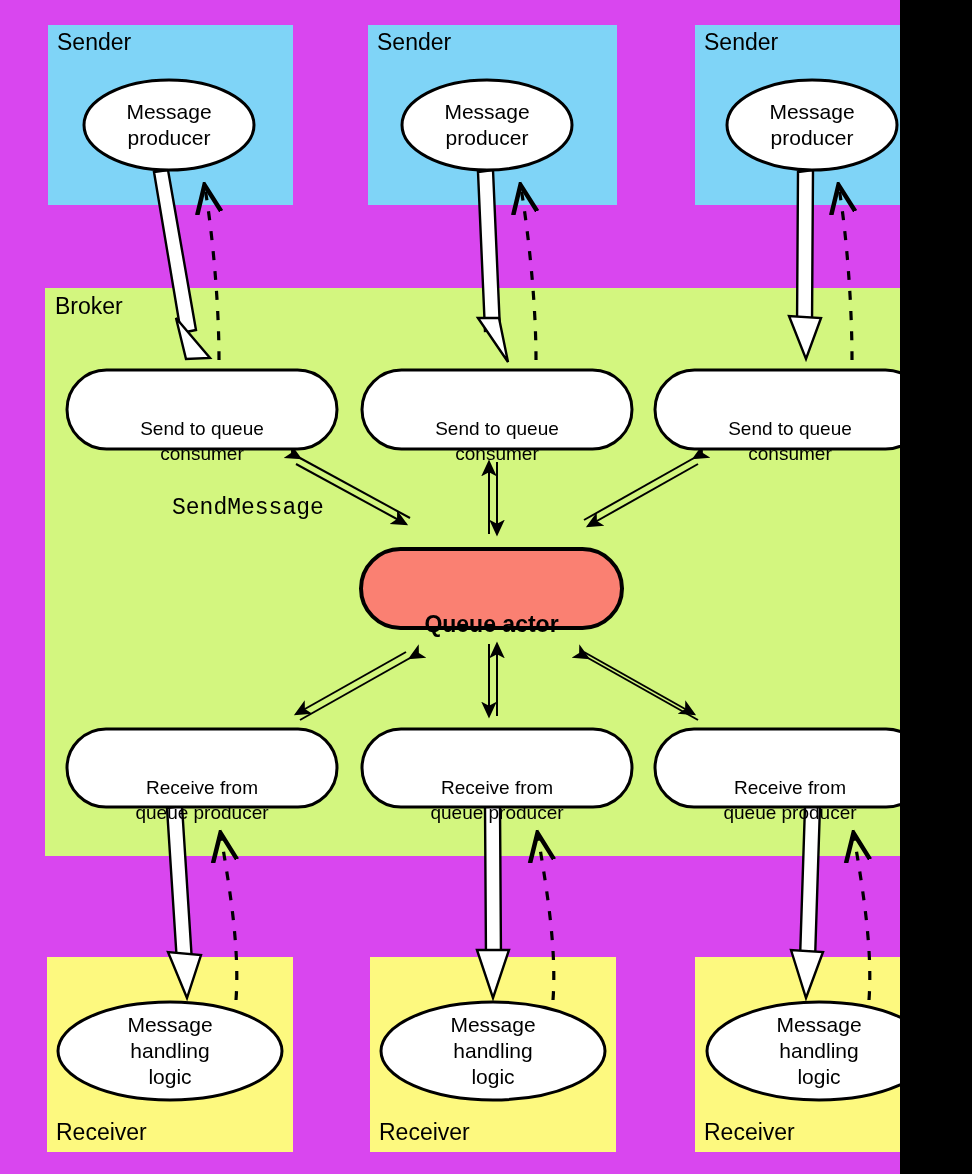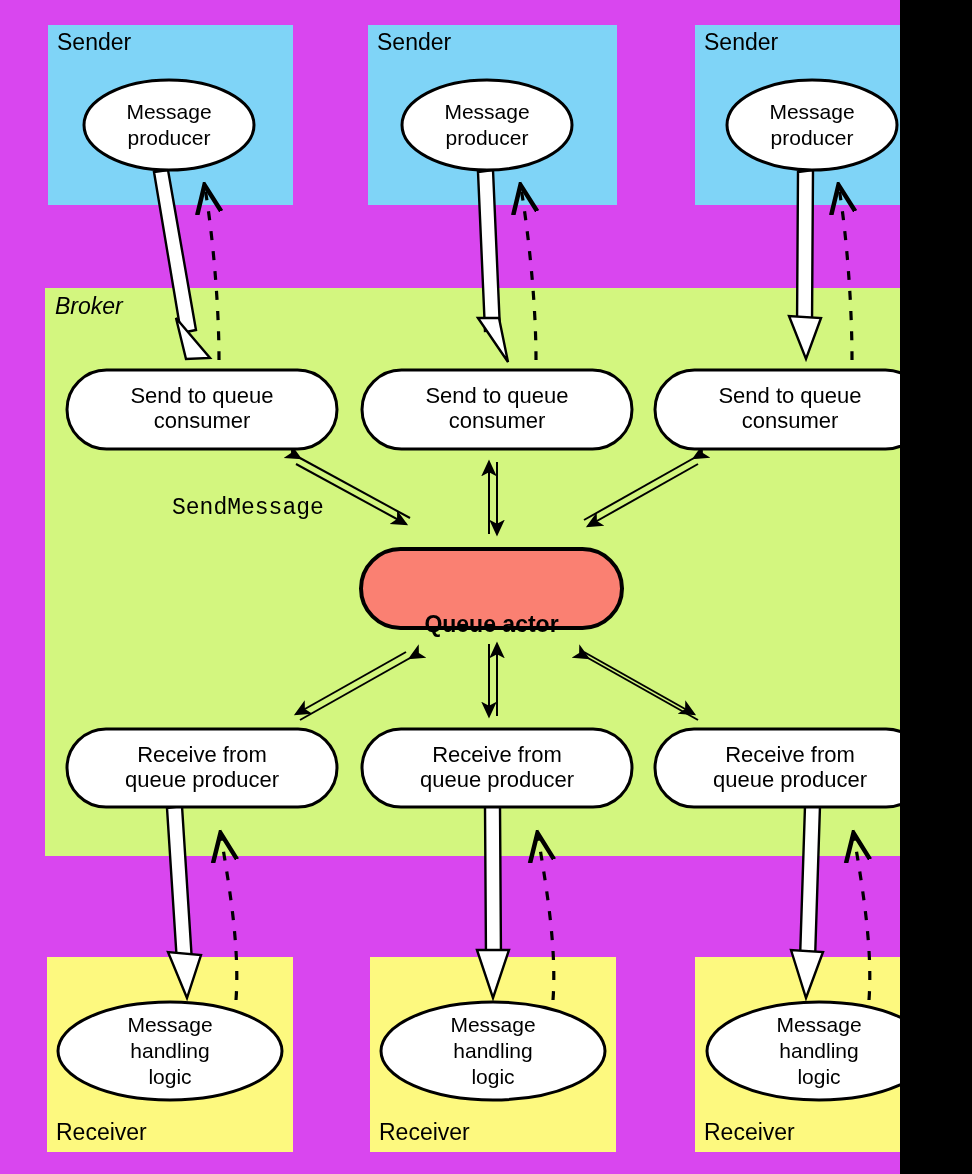--- a/index.html
+++ b/index.html
@@ -37,22 +37,23 @@
     text-align: center;
     font-family: "Liberation Sans", sans-serif;
     white-space: nowrap;
     pointer-events: none;
   }
   .lbl-ellipse {
     font-size: 21px;
     line-height: 26px;
   }
   .lbl-round {
-    font-size: 22px;
+    font-size: 19px;
     line-height: 25px;
+    margin-top: 33px;
   }
   .lbl-queue {
     font-size: 23px;
     font-weight: bold;
     line-height: 26px;
     margin-top: 36px;
   }
   .edge-label {
     position: absolute;
     color: #000000;
@@ -178,21 +179,21 @@
   </div>
   <div class="node-label lbl-ellipse" style="left:387px; top:99px; width:200px;">
     <div>Message</div>
     <div>producer</div>
   </div>
   <div class="node-label lbl-ellipse" style="left:712px; top:99px; width:200px;">
     <div>Message</div>
     <div>producer</div>
   </div>
 
-  <div class="grp-label" style="left:55px; top:293px;font-style:italic;">Broker</div>
+  <div class="grp-label" style="left:55px; top:293px;">Broker</div>
 
   <div class="node-label lbl-round" style="left:67px; top:383px; width:270px;">
     <div>Send to queue</div>
     <div>consumer</div>
   </div>
   <div class="node-label lbl-round" style="left:362px; top:383px; width:270px;">
     <div>Send to queue</div>
     <div>consumer</div>
   </div>
   <div class="node-label lbl-round" style="left:655px; top:383px; width:270px;">

